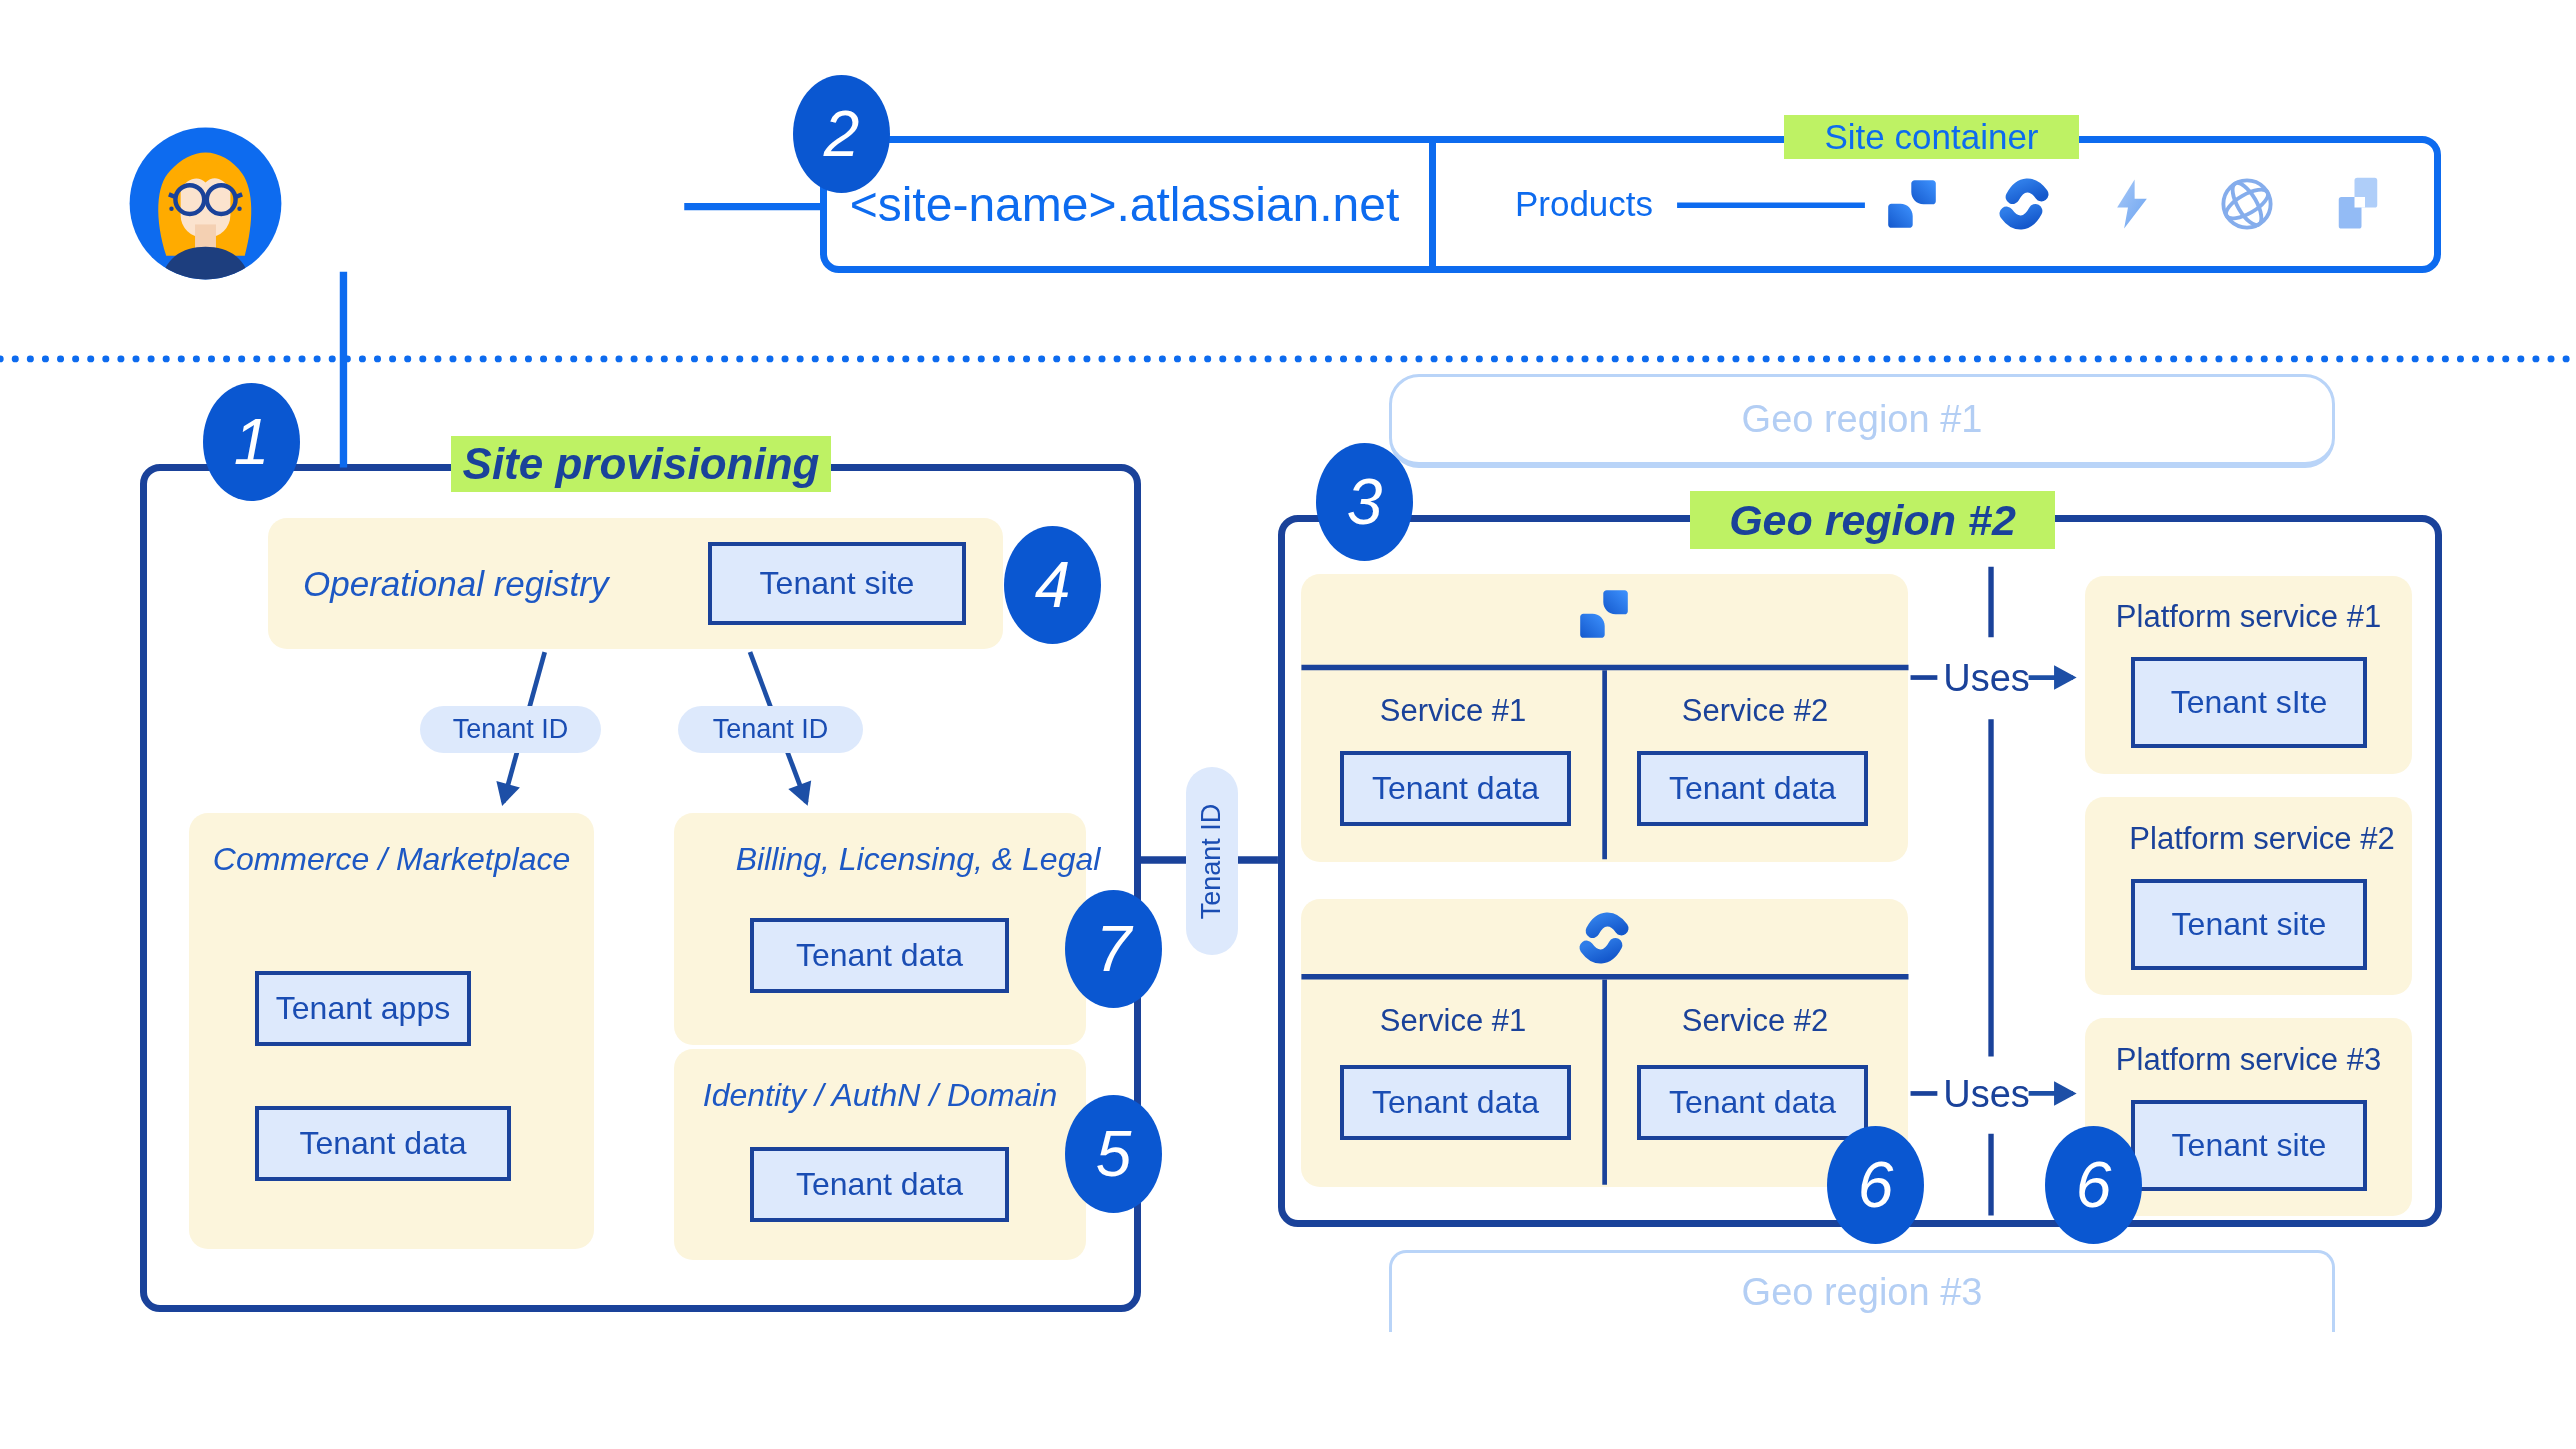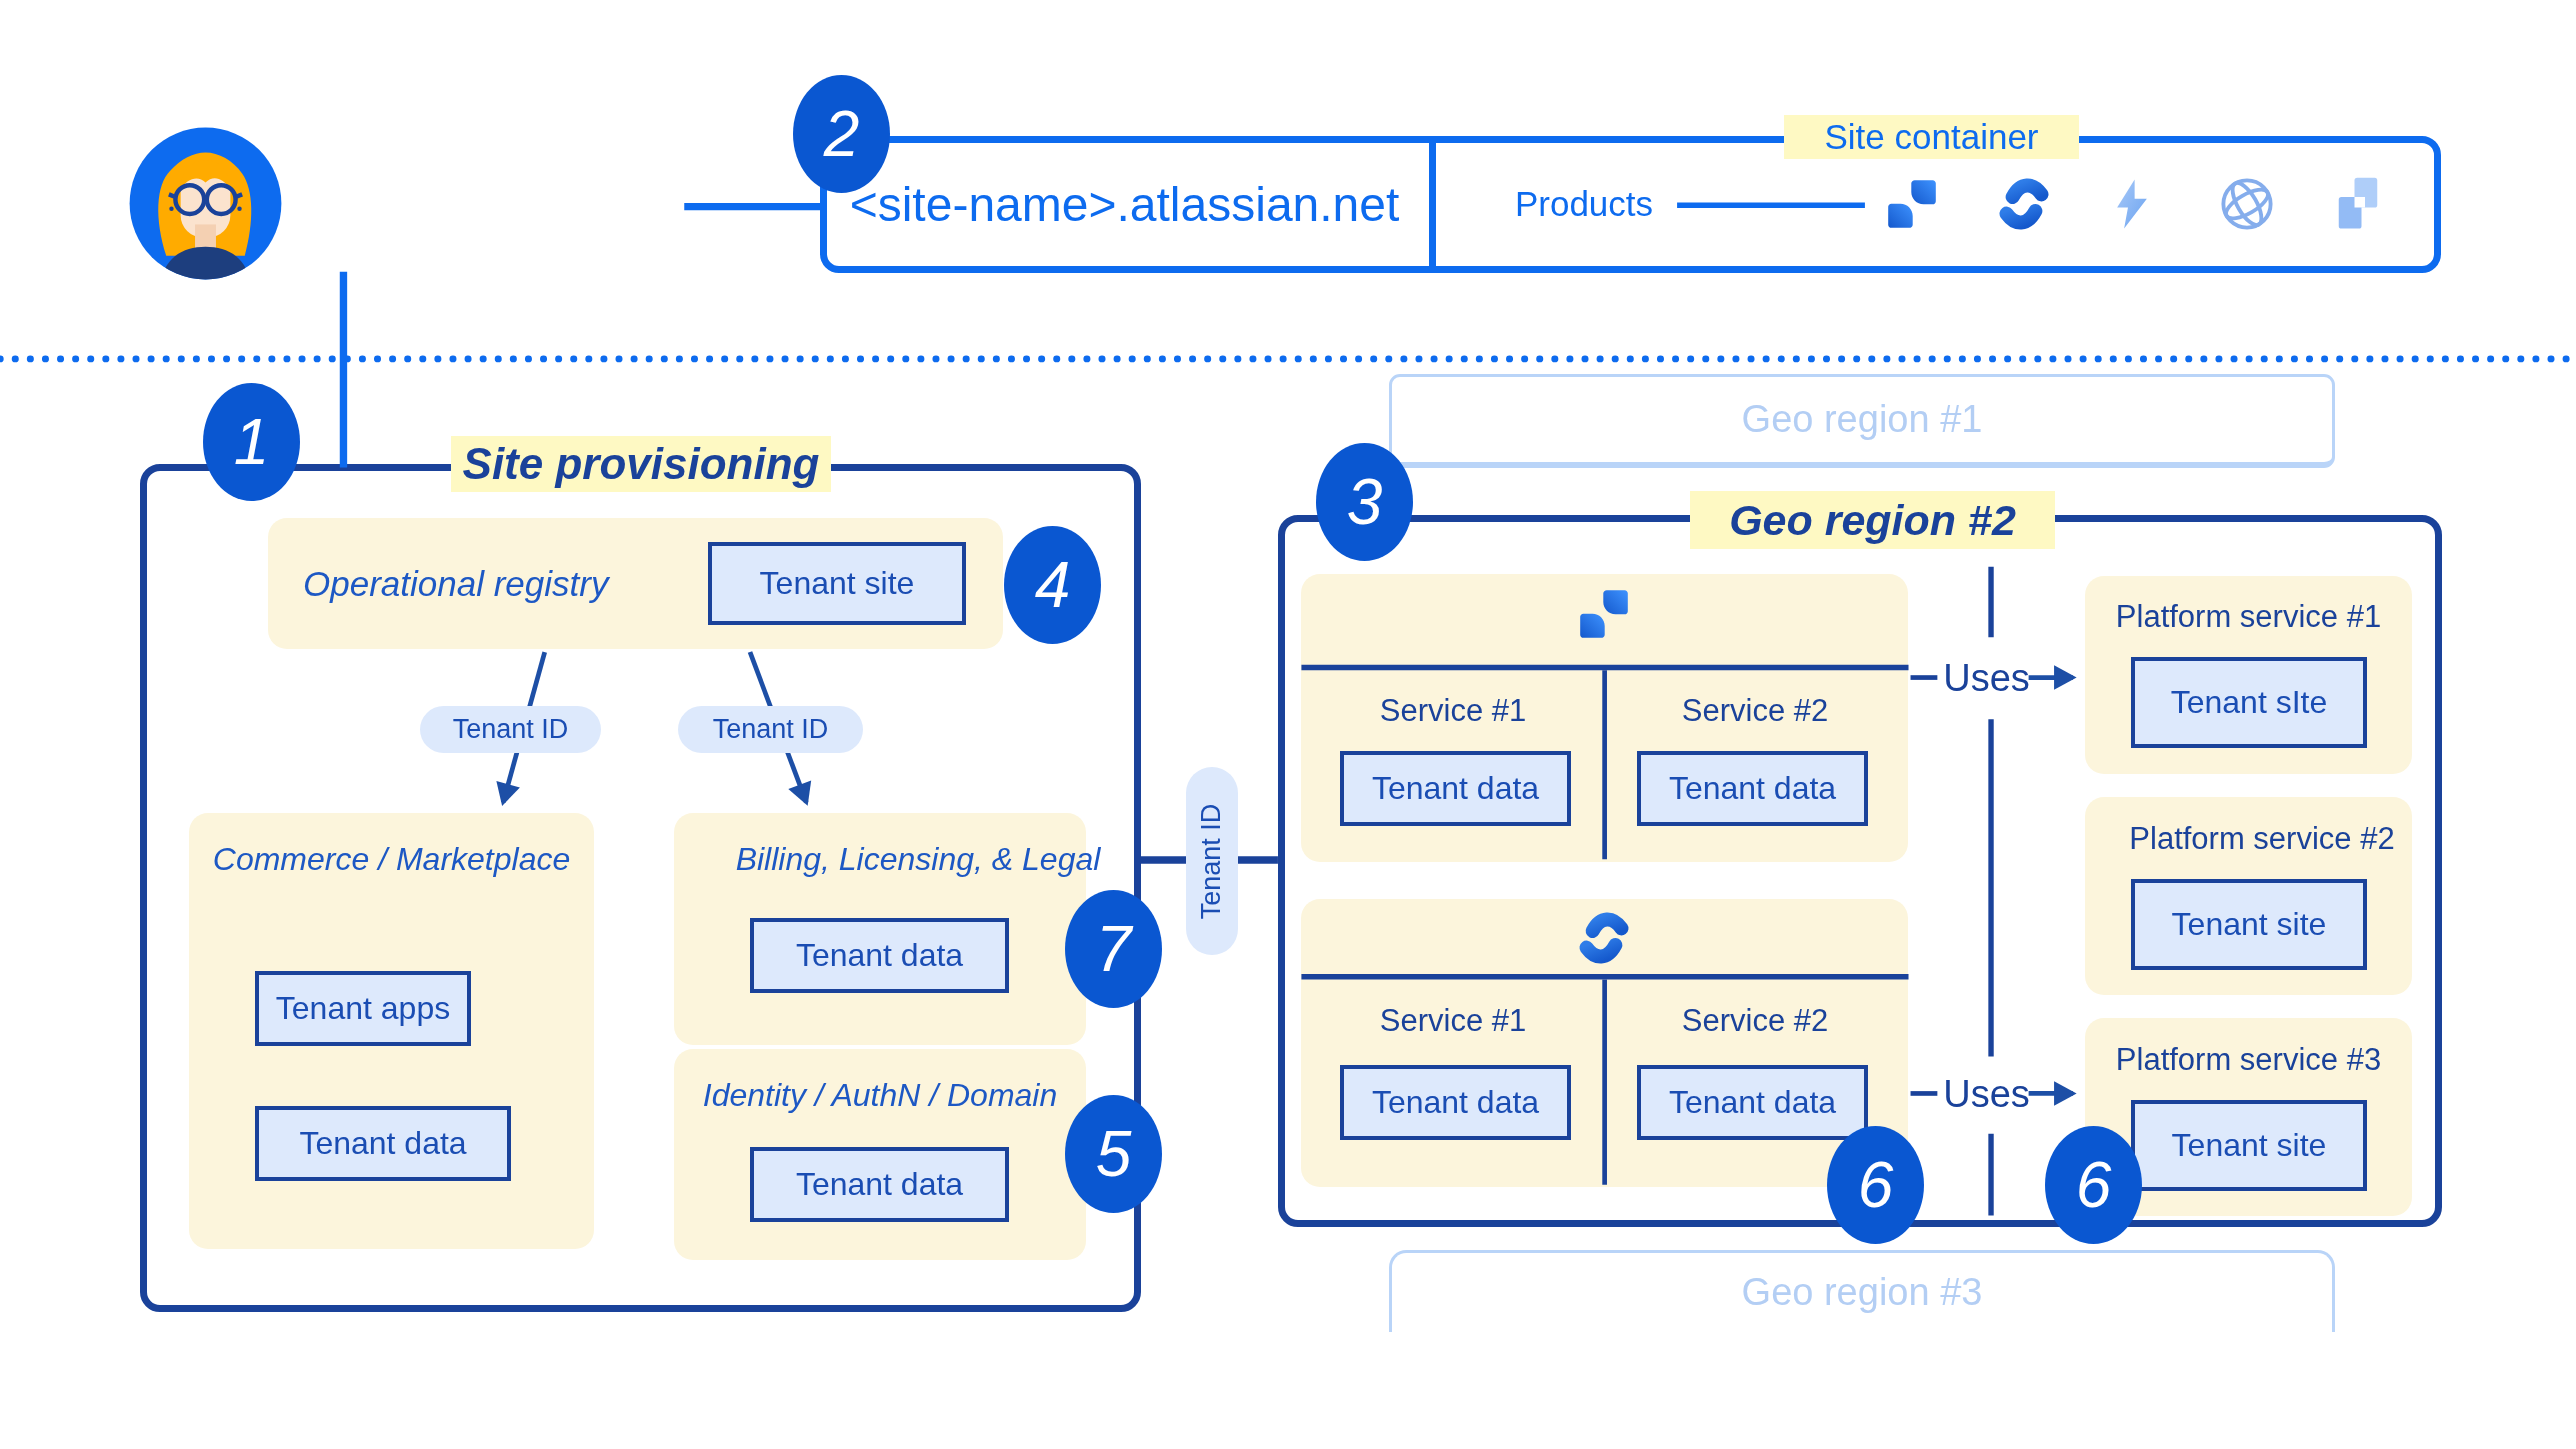--- a/index.html
+++ b/index.html
@@ -7,25 +7,25 @@
           font-family:"Liberation Sans", sans-serif;}
   .abs{position:absolute;box-sizing:border-box;}
   .flexc{display:flex;align-items:center;justify-content:center;text-align:center;}
   .bluebox{background:#fff;border:7.4px solid #0D6BEF;border-radius:19px;z-index:2;}
   .navybox{background:#fff;border:7.4px solid #1A429A;border-radius:20px;z-index:1;}
   .cream{background:#FCF5DC;border-radius:19px;z-index:2;}
   .tbox{background:#DDE9FC;border:4px solid #1A429A;color:#1A4DB3;font-size:32px;z-index:4;}
   .pill{background:#DDE9FC;border-radius:670px;color:#1A4DB3;font-size:27px;z-index:8;}
   .badge{width:97px;height:118px;border-radius:50%;background:#0A57D1;color:#fff;
          font-size:64px;font-style:italic;z-index:9;}
-  .onborder{background:#fef9c3;z-index:6;}
+  .onborder{background:#bef264;z-index:6;}
   .brighttext{color:#0D6BEF;}
   .navytext{color:#1A429A;}
   .ittitle{color:#1D58C4;font-style:italic;font-size:35px;}
-  .fadedbox{border:3.4px solid #B9D4F8;border-radius:11px;color:#B3CEF4;font-size:38px;z-index:1;background:#fff;}
+  .fadedbox{border:3.4px solid #B9D4F8;border-radius:30px;color:#B3CEF4;font-size:38px;z-index:1;background:#fff;}
   .overlay{position:absolute;left:0;top:0;z-index:5;pointer-events:none;}
   .svcname{color:#1A429A;font-size:31px;z-index:6;text-align:center;}
   .ptitle{color:#1A429A;font-size:31px;z-index:6;}
   .uses{color:#1A429A;font-size:38px;z-index:6;}
   .vtext{transform:rotate(-90deg);white-space:nowrap;}
 </style>
 </head>
 <body>
 
 <div class="canvas">

